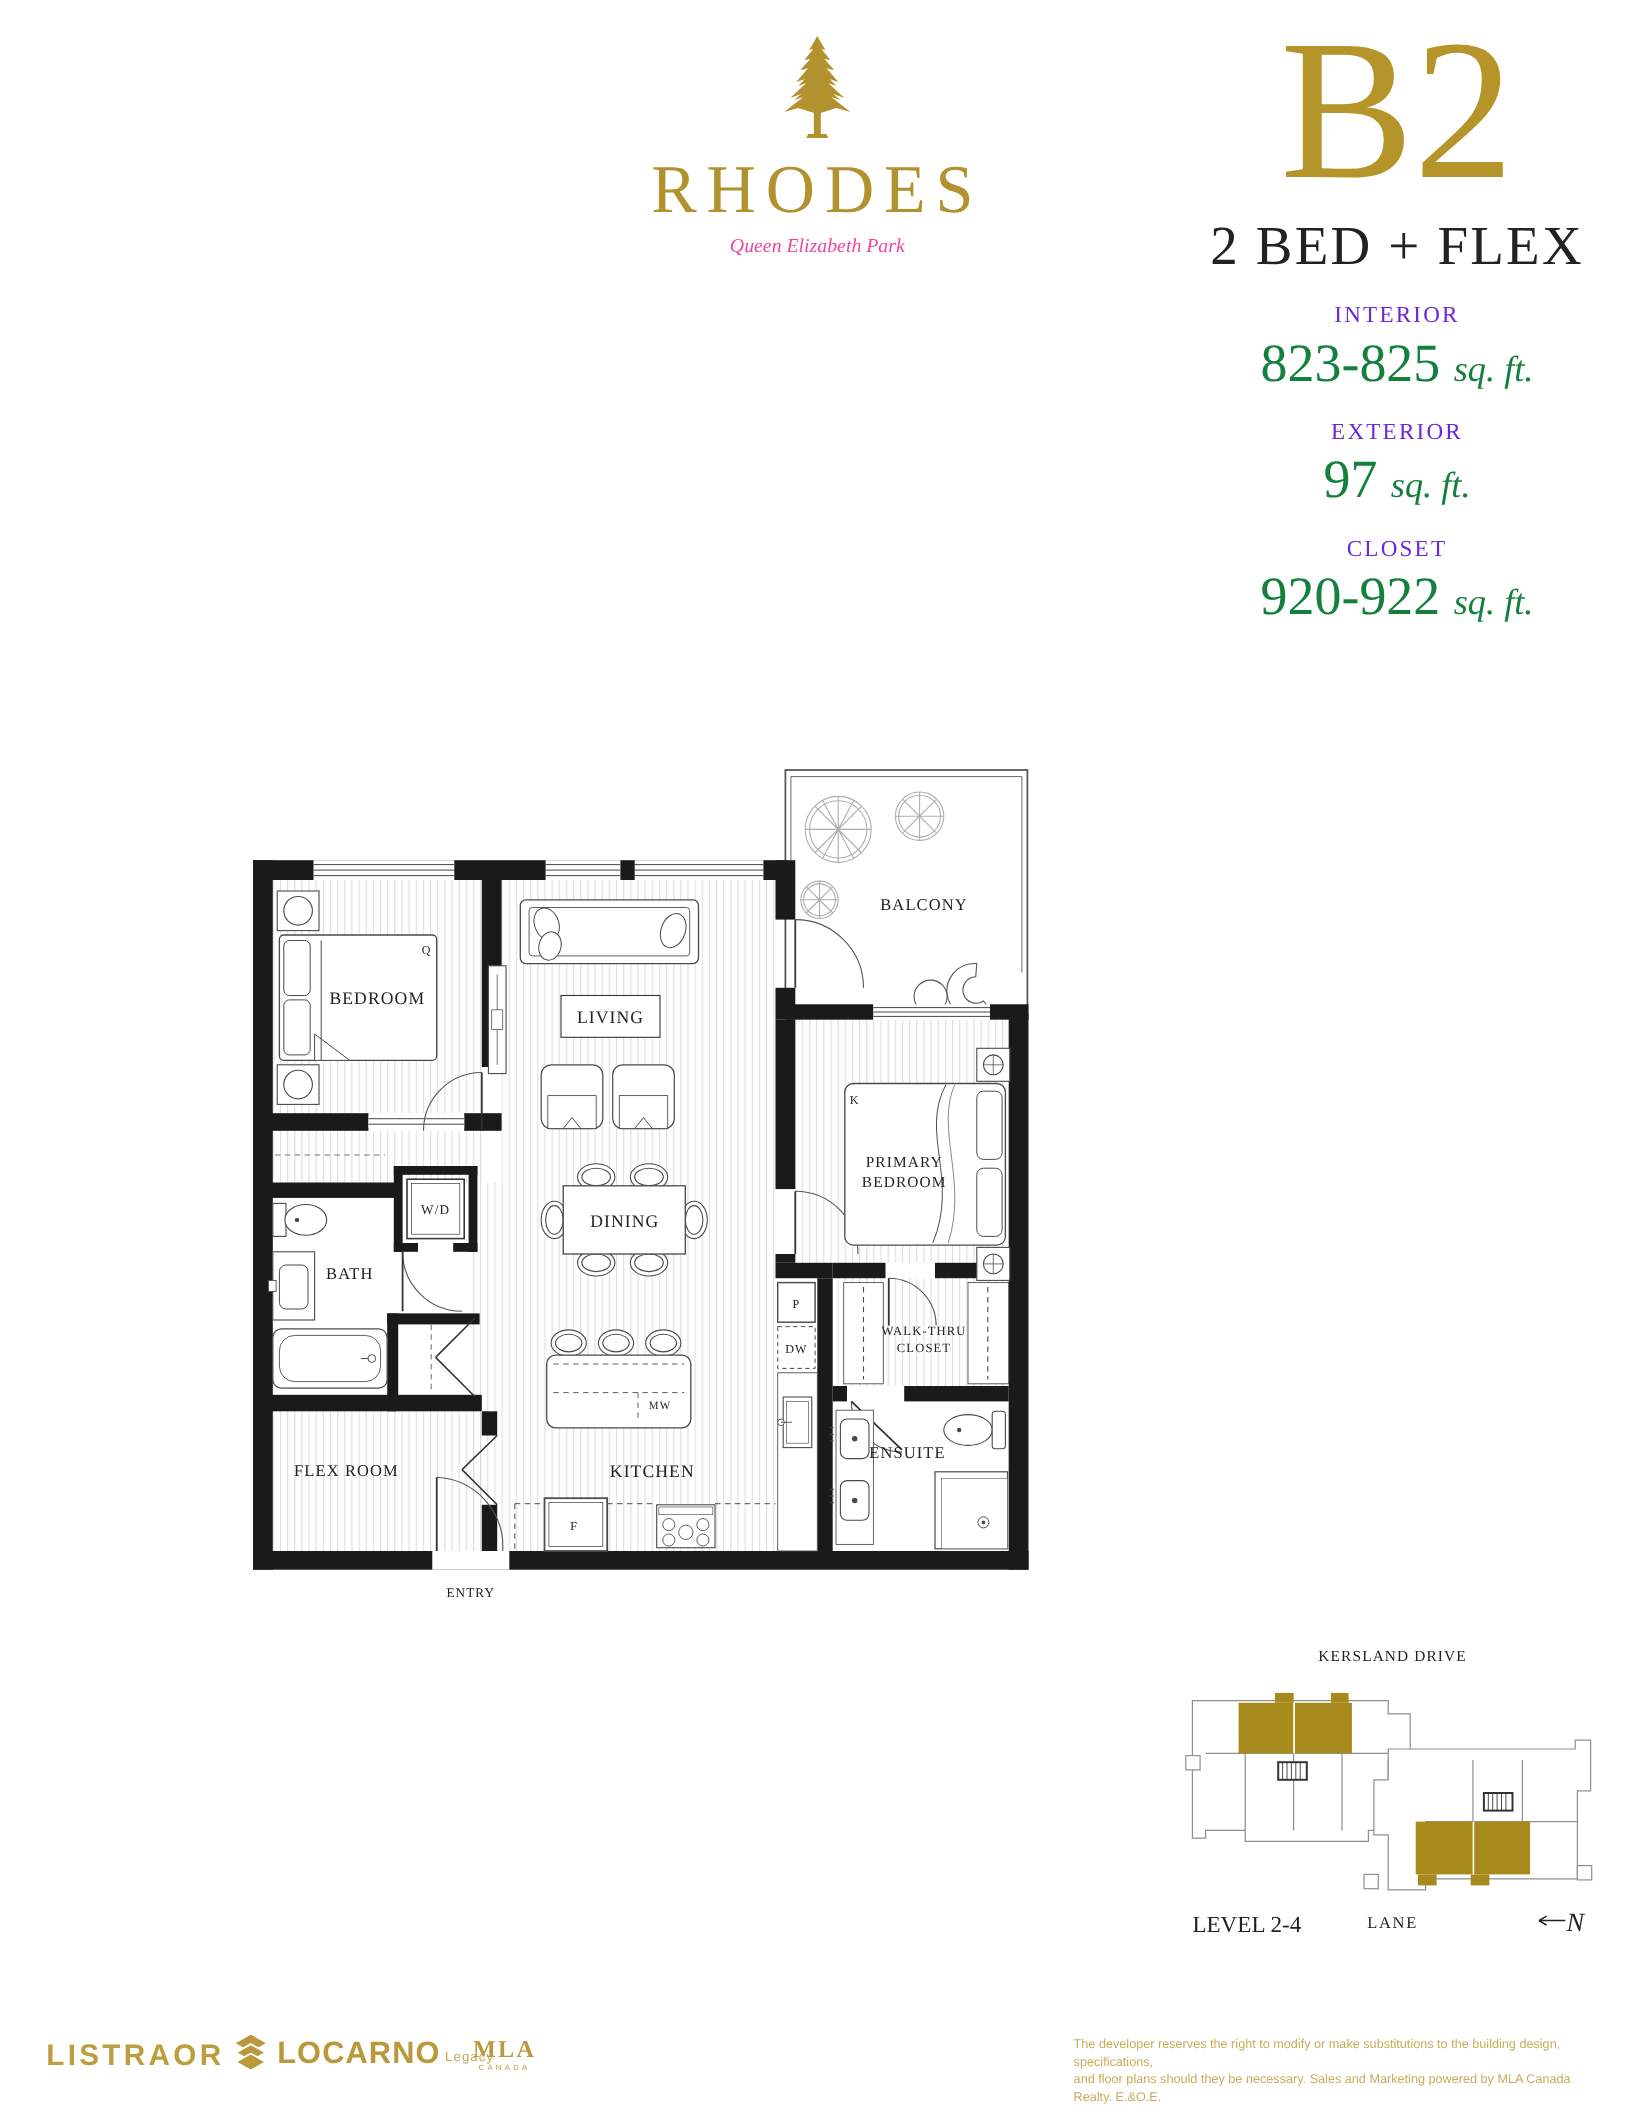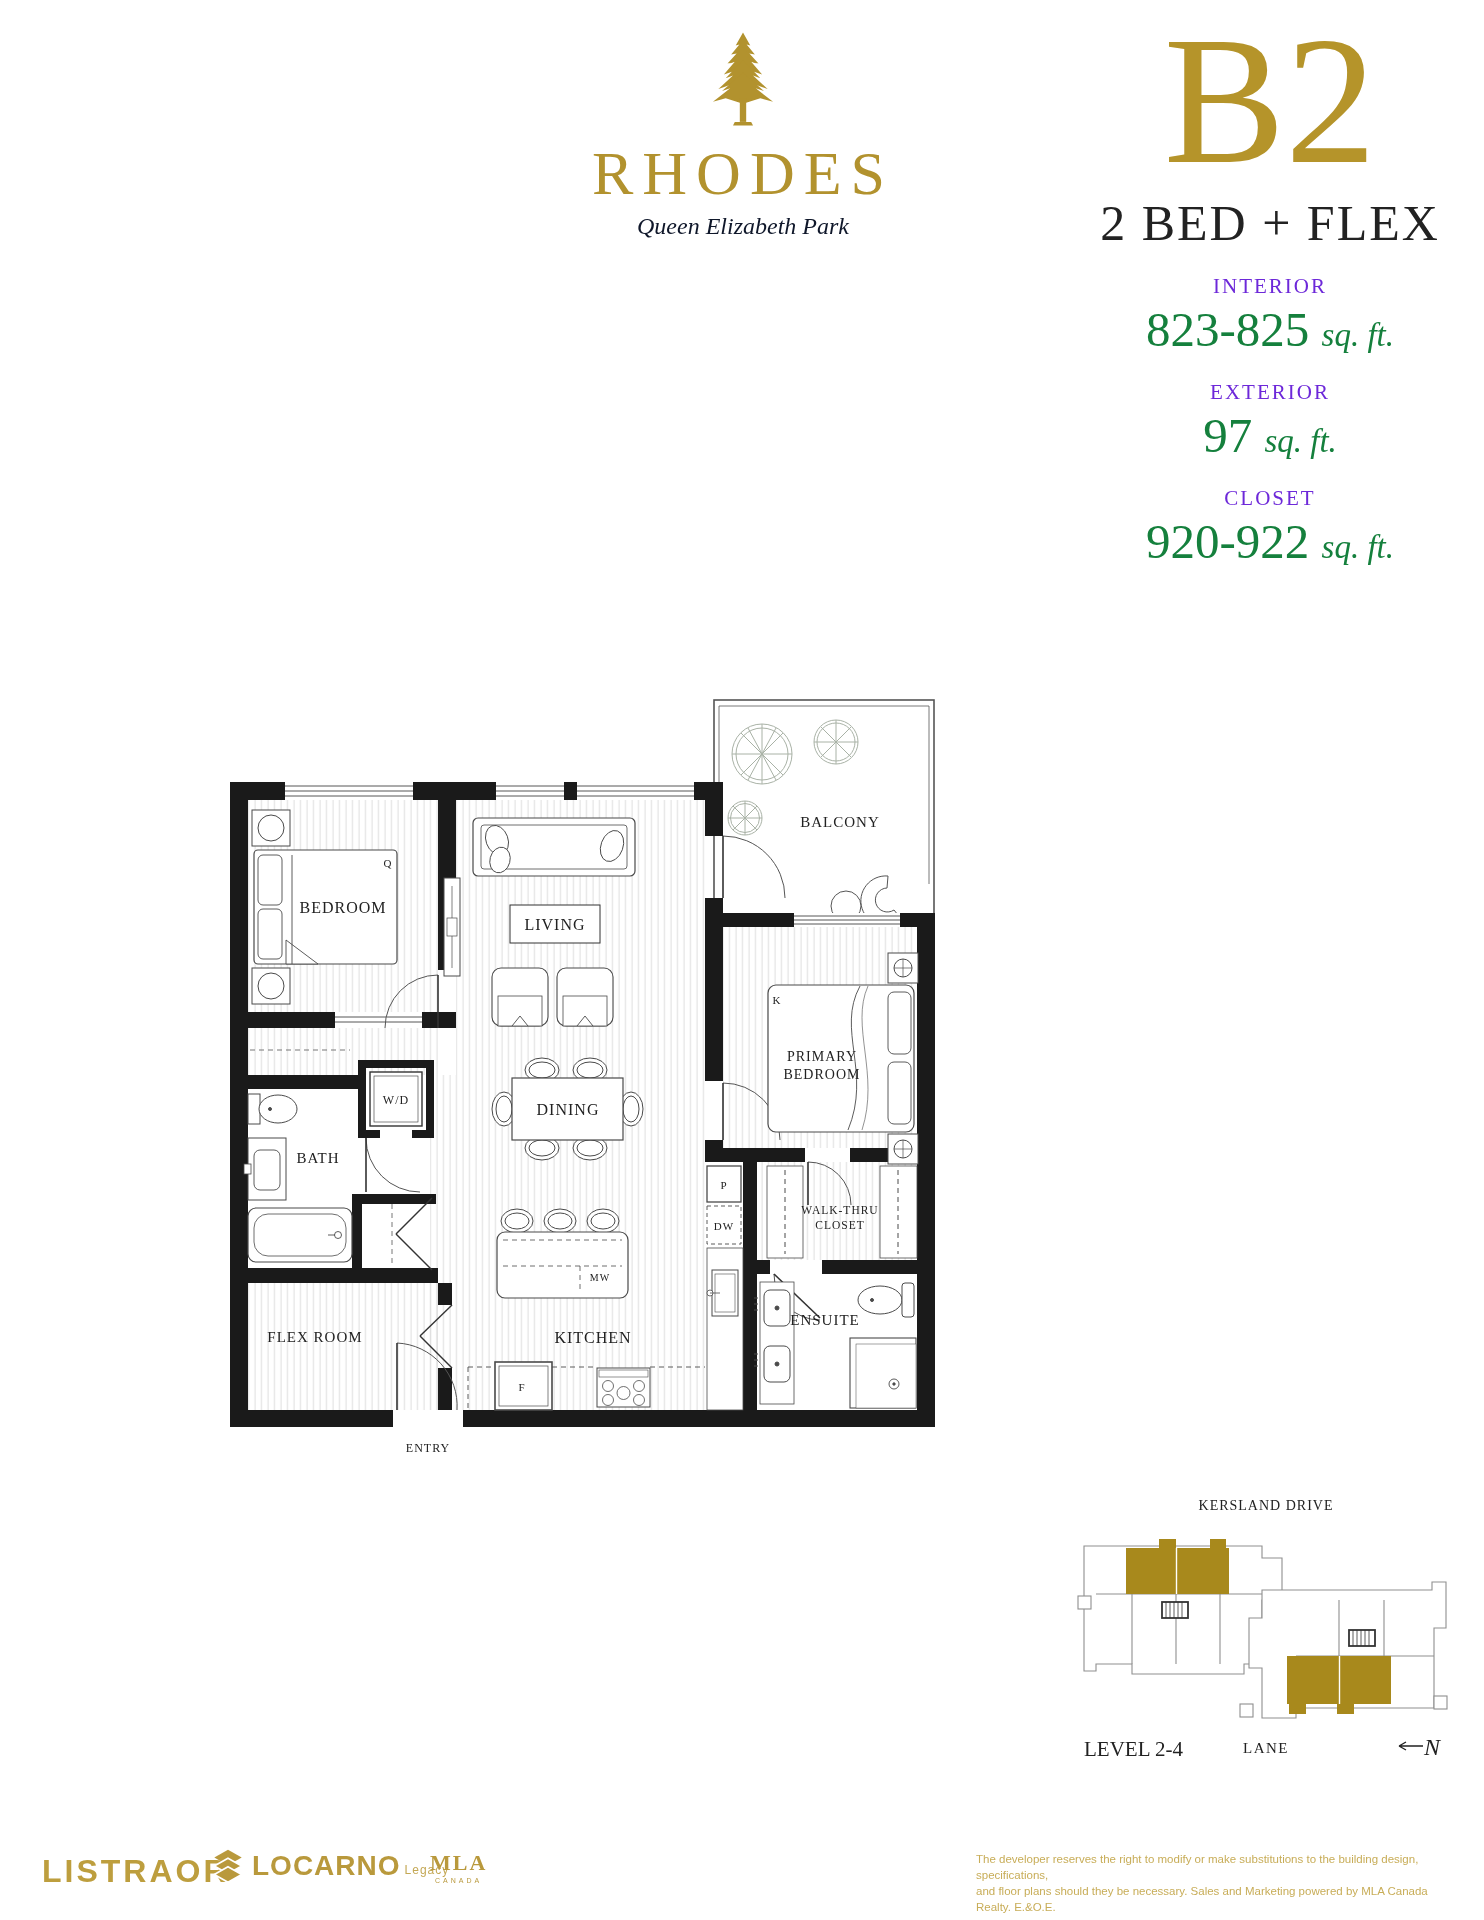--- a/index.html
+++ b/index.html
@@ -1,36 +1,36 @@
 <!DOCTYPE html>
 <html><head>
 <meta charset="utf-8">
 <style>
   html,body{margin:0;padding:0;background:#ffffff;}
   body{width:1484px;height:1920px;position:relative;font-family:"Liberation Serif",serif;color:#1f1f1f;overflow:hidden;}
   .abs{position:absolute;}
   
   .brand{left:460px;top:28px;width:566px;text-align:center;}
   .brand-name{font-size:62px;letter-spacing:9px;color:#b2922e;margin-top:6px;}
-  .brand-tag{font-size:24px;font-style:italic;color:#0f172a;margin-top:4px;}
+  .brand-tag{font-size:18px;font-style:italic;color:#ec4899;margin-top:4px;}
   
   .planid{left:1060px;top:10px;width:420px;text-align:center;}
   .plan-code{font-size:182px;line-height:1;color:#b5942a;font-family:"Liberation Serif",serif;}
   .plan-type{font-size:50px;letter-spacing:2px;color:#222;margin-top:2px;}
   .stat{margin-top:22px;}
   .stat-label{font-size:21px;letter-spacing:2px;color:#6d28d9;}
   .stat-value{font-size:49px;color:#15803d;margin-top:2px;}
   .stat-unit{font-size:33px;font-style:italic;}
   
   .fp-wrap{left:200px;top:670px;}
   text.rm{font-family:"Liberation Serif",serif;fill:#222;letter-spacing:1px;}
   
   .site-wrap{left:1044px;top:1478px;}
   
-  .logo-listraor{left:42px;top:1853px;font-family:"Liberation Sans",sans-serif;font-weight:bold;font-size:32px;letter-spacing:3px;color:#bd9e3e;}
+  .logo-listraor{left:42px;top:1853px;font-family:"Liberation Sans",sans-serif;font-weight:bold;font-size:27px;letter-spacing:3px;color:#bd9e3e;}
   .logo-locarno{left:212px;top:1848px;display:flex;align-items:center;}
   .locarno-text{font-family:"Liberation Sans",sans-serif;font-weight:bold;font-size:28px;letter-spacing:1px;color:#b9993c;margin-left:8px;}
   .locarno-suffix{font-family:"Liberation Sans",sans-serif;font-size:12px;letter-spacing:1px;color:#c4a855;margin-left:4px;margin-top:8px;}
   .logo-mla{left:430px;top:1850px;text-align:center;color:#b9993c;}
   .mla-main{font-size:22px;font-weight:bold;letter-spacing:2px;font-family:"Liberation Serif",serif;}
   .mla-sub{font-size:7px;letter-spacing:3px;font-family:"Liberation Sans",sans-serif;margin-top:1px;}
   .disclaimer{left:976px;top:1851px;width:476px;font-family:"Liberation Sans",sans-serif;font-size:11.5px;line-height:16px;color:#c8ad58;}
 </style>
 </head>
 <body>

